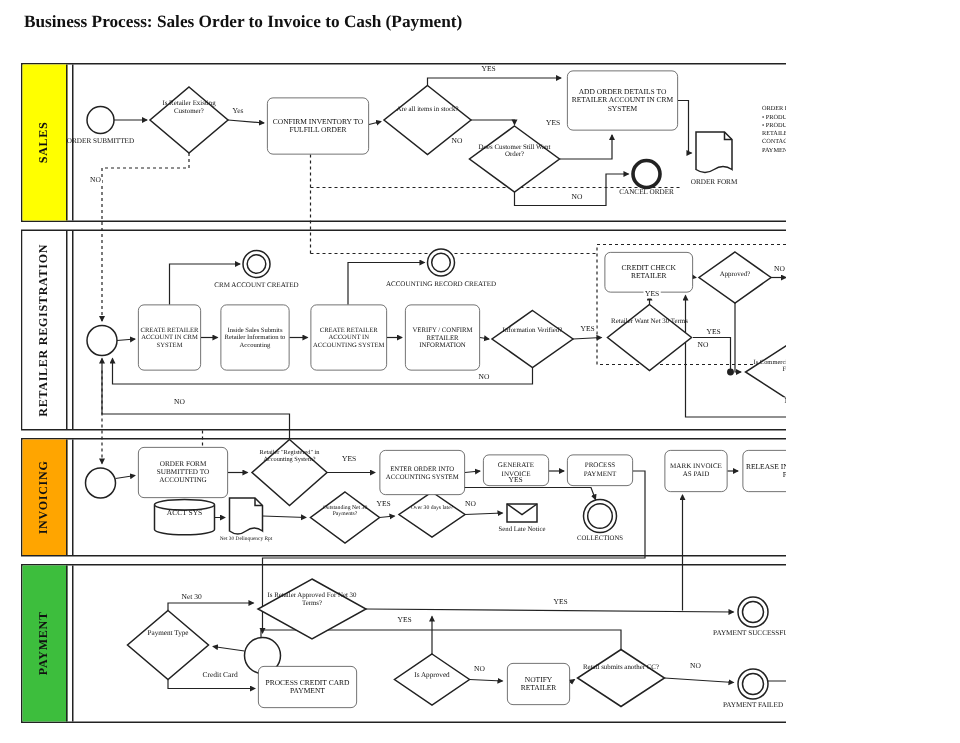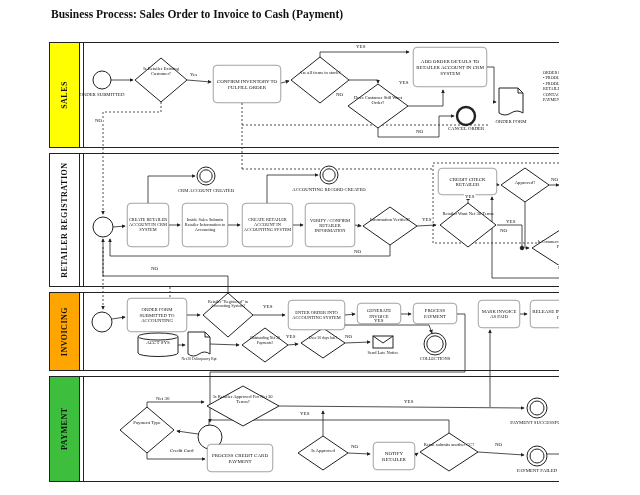--- a/index.html
+++ b/index.html
@@ -1,16 +1,16 @@
 <!DOCTYPE html>
 <html><head>
 <meta charset="utf-8">
 <style>
   html,body{margin:0;padding:0;background:#fff;}
-  .viewport{position:relative;width:524px;height:495px;overflow:hidden;margin-left:35px;}
+  .viewport{position:relative;width:524px;height:495px;overflow:hidden;}
   .stage{position:relative;width:1280px;height:990px;background:#fff;
          font-family:"Liberation Serif",serif;color:#111;
          transform:scale(.5);transform-origin:0 0;}
   .title{position:absolute;left:32px;top:16px;font-size:23px;font-weight:bold;z-index:3;}
   .lane{position:absolute;left:28px;width:1222px;border:2px solid #222;background:#fff;box-sizing:border-box;}
   .lane::after{content:"";position:absolute;left:66px;top:0;bottom:0;border-left:2px solid #222;}
   .lane-label{position:absolute;left:0;top:0;height:100%;width:60px;border-right:2px solid #222;
               box-sizing:border-box;display:flex;align-items:center;justify-content:center;}
   .lane-label span{writing-mode:vertical-rl;transform:rotate(180deg);font-weight:bold;font-size:16px;letter-spacing:1px;}
   svg.layer{position:absolute;left:0;top:0;z-index:1;}

